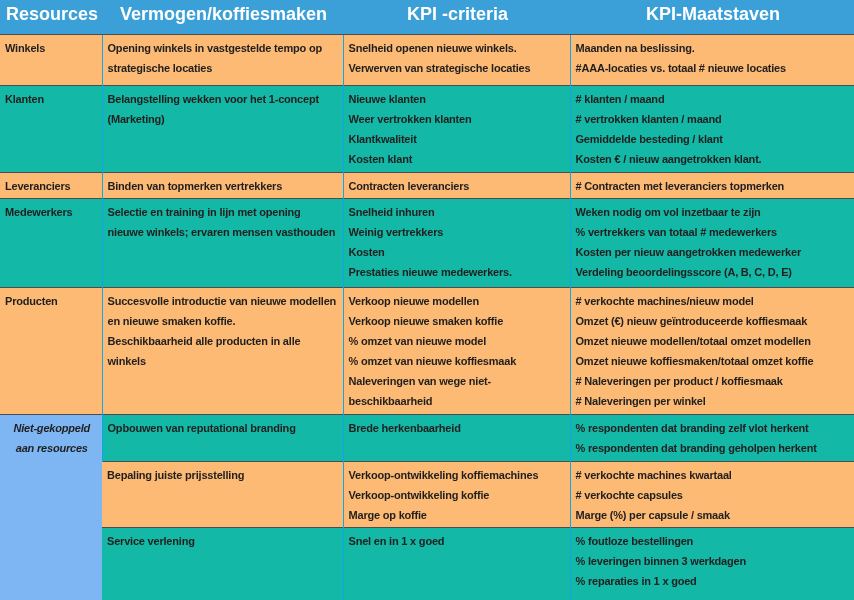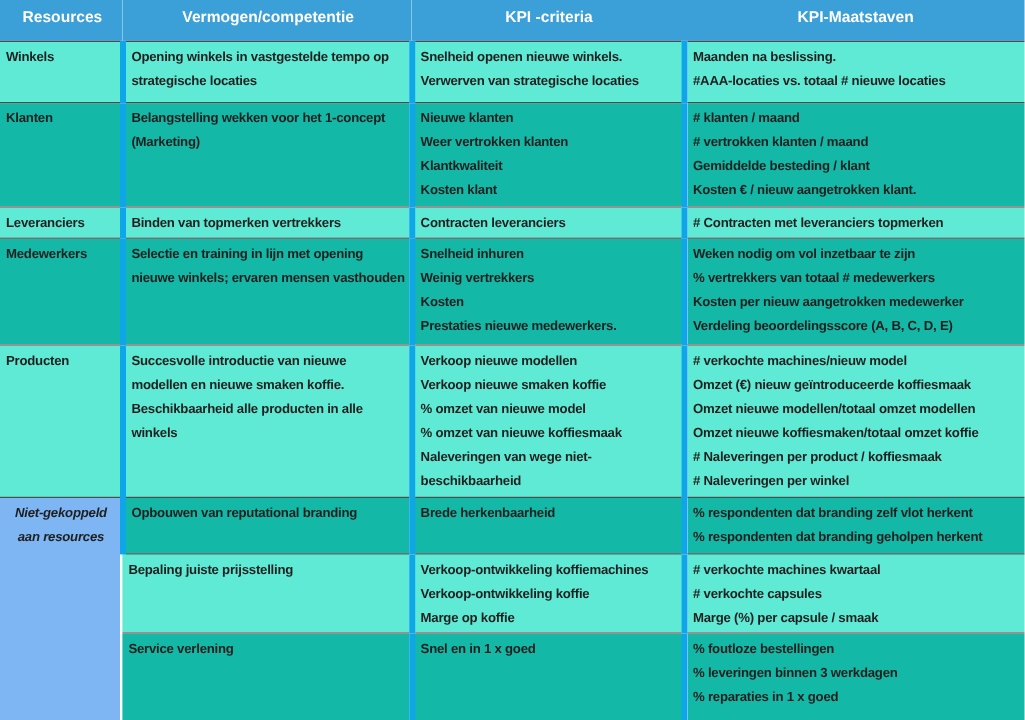--- a/index.html
+++ b/index.html
@@ -25,42 +25,42 @@
     box-sizing: border-box;
     vertical-align: top;
     padding: 3px 3px 2px 5px;
     font-size: 11px;
     font-weight: bold;
     line-height: 20px;
     letter-spacing: -0.2px;
     color: #1f1f1f;
     white-space: pre-line;
     overflow: hidden;
-    border-left: 5px solid #0ea5e9;
+    border-left: 1px solid #0ea5e9;
     border-top: 1px solid #4d4d4d;
   }
   table.kpi-table td:first-child,
   table.kpi-table th:first-child { border-left: none; }
 
   
   table.kpi-table th {
     background: #3b9fd8;
     color: #ffffff;
     border-left: none;
     border-top: none;
     text-align: center;
     vertical-align: top;
-    font-size: 13px;
+    font-size: 18px;
     letter-spacing: 0;
     padding-top: 4px;
     white-space: nowrap;
   }
   
   td.blue  { background: #14b8a6; }
-  td.white { background: #5eead4; }
+  td.white { background: #fdba74; }
 
   
   td.res-label { font-size: 11.5px; }
 
   
   td.unlinked-cell {
     background: #7eb5f3;
     vertical-align: middle;
     text-align: center;
     font-style: italic;
@@ -88,21 +88,21 @@
     <colgroup>
       <col style="width:102px">
       <col style="width:241px">
       <col style="width:227px">
       <col style="width:284px">
     </colgroup>
 
     <tbody>
         <tr class="r-head">
       <th>Resources</th>
-      <th>Vermogen/competentie</th>
+      <th>Vermogen/koffiesmaken</th>
       <th>KPI -criteria</th>
       <th>KPI-Maatstaven</th>
     </tr>
 
     <tr class="r-winkels">
       <td class="white res-label">Winkels</td>
       <td class="white">Opening winkels in vastgestelde tempo op strategische locaties</td>
       <td class="white">Snelheid openen nieuwe winkels.
 Verwerven van strategische locaties</td>
       <td class="white">Maanden na beslissing.

